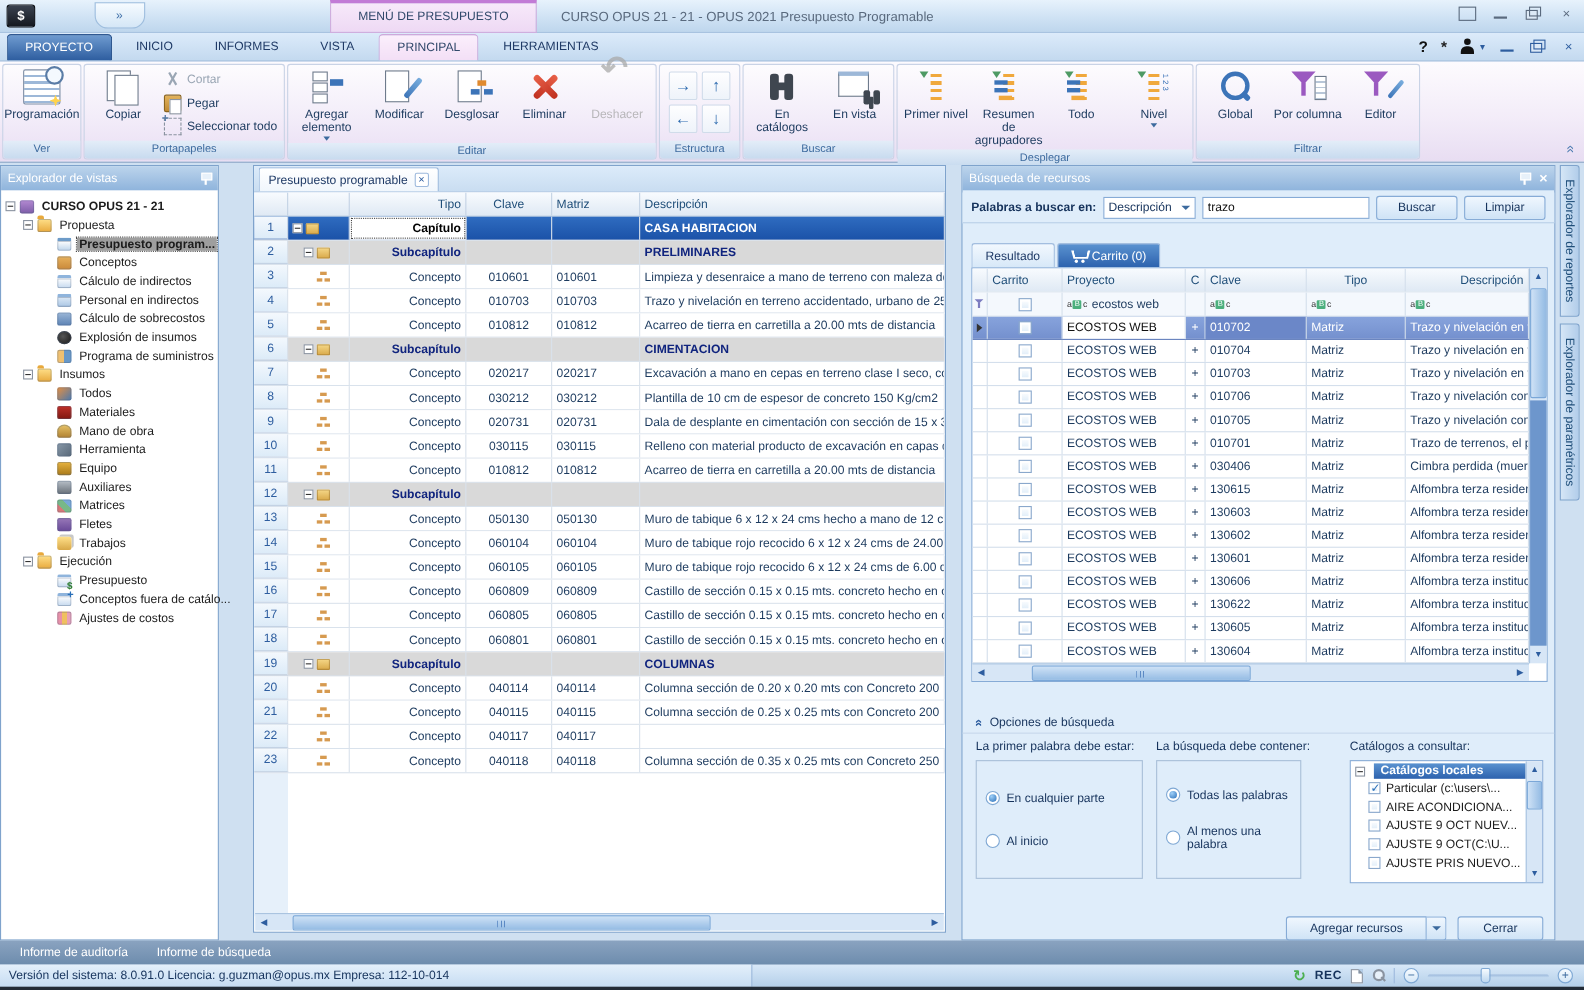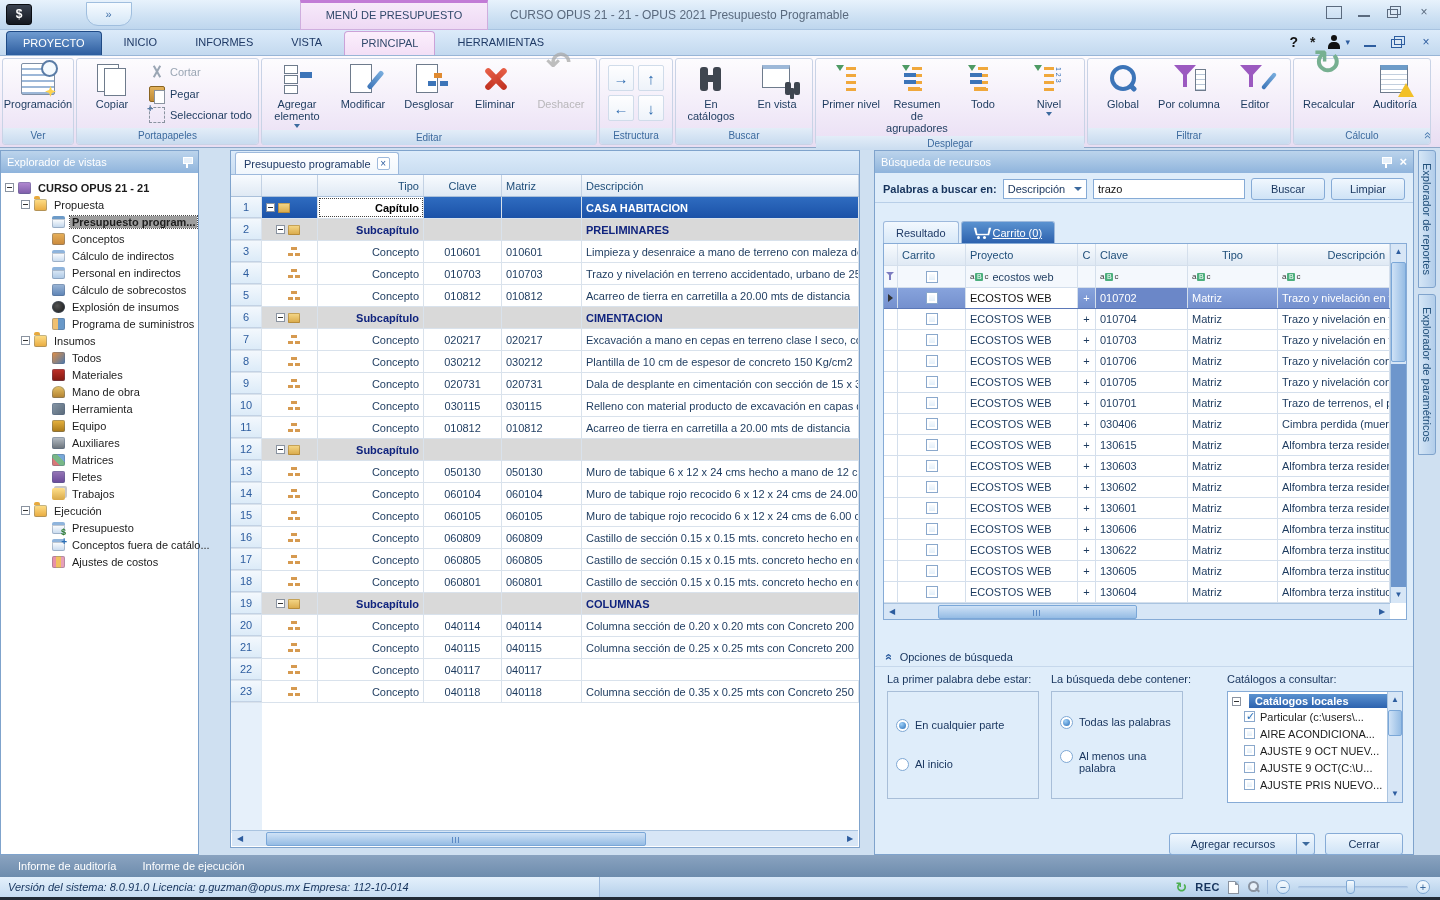--- a/index.html
+++ b/index.html
@@ -193,21 +193,21 @@
   .right-panel { position:absolute; left:874px; top:150px; width:540px; height:705px; background:#dfedfa; border:1px solid #7fa3cc; }
   .sp-search { position:absolute; left:0; top:24px; width:100%; height:28px; display:flex; align-items:center; gap:6px; padding:0 8px; background:#dfedfa; border-bottom:1px solid #b8cfe8; }
   .sp-label { color:#16335c; white-space:nowrap;font-weight:bold; }
   .sp-select { width:100px; height:20px; background:#fff; border:1px solid #86abd6; display:flex; align-items:center; padding:0 4px; color:#16335c; }
   .sp-select .sel-arrow { margin-left:auto; width:0; height:0; border-left:4px solid transparent; border-right:4px solid transparent; border-top:4px solid #3c6a9e; }
   .sp-input { flex:1; height:20px; background:#fff; border:1px solid #86abd6; padding:0 4px; font-family:inherit; font-size:11px; color:#111; }
   .btn { height:22px; background:linear-gradient(#f0f7fe,#cfe3f6); border:1px solid #86abd6; border-radius:3px; color:#16335c; text-align:center; line-height:20px; padding:0 10px; white-space:nowrap; }
   .sp-buscar, .sp-limpiar { width:74px; flex:none; }
   .sp-tabs { position:absolute; left:8px; top:68px; height:24px; display:flex; align-items:flex-end; gap:2px; }
   .sp-tab { height:22px; border:1px solid #9db9dc; border-bottom:none; border-radius:3px 3px 0 0; padding:0 12px; display:flex; align-items:center; gap:5px; background:linear-gradient(#f2f8fe,#d7e8f8); color:#1f3a66; }
-  .sp-tab[data-active="true"] { background:linear-gradient(#5a92d0,#2d62ae); color:#fff;text-decoration:underline; }
+  .sp-tab[data-active="true"] { background:linear-gradient(#5a92d0,#2d62ae); color:#fff; }
   .cart-ic { position:relative; width:14px; height:11px; }
   .cart-ic::before { content:""; position:absolute; left:1px; top:1px; width:11px; height:6px; background:transparent; border:2px solid #fff; border-top:none; transform:perspective(10px) rotateX(-20deg); }
   .cart-ic::after { content:""; position:absolute; left:3px; bottom:-1px; width:3px; height:3px; border-radius:50%; background:#fff; box-shadow:6px 0 0 #fff; }
   .sp-grid { position:absolute; left:8px; right:6px; top:92px; height:377px; background:#fff; border:1px solid #86abd6; }
   .rg-rows { position:absolute; left:0; right:16px; top:0; bottom:16px; overflow:hidden; }
   .rg-head, .rg-filter, .rrow { display:flex; height:22px; border-bottom:1px solid #d4dfec; }
   .rrow { height:21px; }
   .rg-head { background:linear-gradient(#f8fbfe,#dfe9f4); color:#1f4e79; }
   .rg-head > div, .rg-filter > div, .rrow > div { border-right:1px solid #d4dfec; display:flex; align-items:center; padding:0 4px; overflow:hidden; white-space:nowrap; }
   .r-g { width:14px; flex:none; justify-content:center; padding:0 !important; }
@@ -246,21 +246,21 @@
   
   .sp-opt-head { position:absolute; left:0; right:0; top:496px; height:20px; display:flex; align-items:center; gap:8px; padding:0 10px; color:#16335c; border-bottom:1px solid #c6d8ec; }
   .chev-up { color:#2d5d9f; font-weight:bold; transform:rotate(-90deg); display:inline-block; font-size:12px; }
   .sp-optbody { position:absolute; left:0; right:0; top:516px; height:160px; }
   .opt-col { position:absolute; top:6px; }
   .opt-col1 { left:12px; width:152px; }
   .opt-col2 { left:176px; width:132px; }
   .opt-col3 { left:352px; width:176px; }
   .opt-label { color:#16335c; margin-bottom:6px; white-space:nowrap; }
   .opt-box { border:1px solid #a8bed8; height:108px; padding:14px 8px; display:flex; flex-direction:column; justify-content:space-around; background:#dfedfa; }
-  .radio-row { display:flex; align-items:flex-start; gap:6px; color:#16335c; }
+  .radio-row { display:flex; align-items:center; gap:6px; color:#16335c; }
   .radio { width:13px; height:13px; border-radius:50%; border:1px solid #7fa8d4; background:#fff; position:relative; flex:none; }
   .radio[data-checked="true"]::after { content:""; position:absolute; left:2px; top:2px; width:7px; height:7px; border-radius:50%; background:radial-gradient(circle at 35% 30%,#9fd0f8,#2a6fb8); }
   .cat-list { position:relative; border:1px solid #86abd6; background:#fff; height:112px; overflow:hidden; }
   .cat-inner { position:absolute; left:0; right:15px; top:0; bottom:0; padding:2px 0 0 4px; }
   .cat-head { display:flex; align-items:center; gap:4px; }
   .cat-title { flex:1; background:linear-gradient(#5a92d0,#2d62ae); color:#fff; font-weight:bold; padding:1px 6px; }
   .catitem { display:flex; align-items:center; gap:5px; height:17px; padding-left:12px; color:#1c1c1c; white-space:nowrap; overflow:hidden; }
   .cb.small { width:11px; height:11px; }
   .cat-vscroll { position:absolute; right:0; top:0; bottom:0; width:15px; background:#d7e6f6; border-left:1px solid #aac4e0; display:flex; flex-direction:column; }
   .cat-vscroll .vs-track { flex:1; position:relative; }
@@ -272,21 +272,21 @@
   .split-arrow::after { content:""; width:0; height:0; border-left:4px solid transparent; border-right:4px solid transparent; border-top:4px solid #3c6a9e; }
   .btn-cerrar { width:78px; }
 
   
   .edge-strip { position:absolute; left:1418px; top:150px; width:22px; height:705px; }
   .edge-tab { writing-mode:vertical-rl; background:linear-gradient(to right,#d5e6f6,#b2cdea); border:1px solid #7fa3cc; border-radius:0 3px 3px 0; color:#1f4e79; padding:12px 2px; margin-bottom:6px; font-size:11px; white-space:nowrap; }
 
   
   .bottom-tabs { position:absolute; left:0; top:855px; width:1440px; height:22px; background:linear-gradient(#8aa3c0,#6d8cad); color:#fff; display:flex; align-items:center; gap:26px; padding:0 18px; }
   .statusbar { position:absolute; left:0; top:877px; width:1440px; height:20px; background:linear-gradient(#d8e8f8,#b4cfe9); color:#16335c; display:flex; align-items:center; }
-  .status-seg { height:100%; display:flex; align-items:center; padding:0 8px; background:linear-gradient(#e4f0fb,#c6dcf2); border-right:1px solid #9db9dc; width:600px;font-style:italic; }
+  .status-seg { height:100%; display:flex; align-items:center; padding:0 8px; background:linear-gradient(#e4f0fb,#c6dcf2); border-right:1px solid #9db9dc; width:684px; }
   .status-right { position:absolute; right:10px; top:0; height:20px; display:flex; align-items:center; gap:8px; }
   .rec-ic { color:#4caf50; font-size:14px; font-weight:bold; line-height:18px; }
   .rec-label { color:#16335c; font-weight:bold; letter-spacing:.5px; }
   .page-ic { width:11px; height:13px; background:#fff; border:1px solid #8a93a0; position:relative; }
   .page-ic::before { content:""; position:absolute; right:-1px; top:-1px; border-left:4px solid #8a93a0; border-top:4px solid #b4cfe9; }
   .mag-ic { width:12px; height:12px; position:relative; }
   .mag-ic::before { content:""; position:absolute; left:1px; top:0; width:7px; height:7px; border:2px solid #8a93a0; border-radius:50%; background:#e8f1fa; }
   .mag-ic::after { content:""; position:absolute; left:8px; top:8px; width:5px; height:2px; background:#8a93a0; transform:rotate(45deg); }
   .zoom-sep { width:1px; height:14px; background:#9db9dc; }
   .zoom-circle { width:14px; height:14px; border-radius:50%; border:1px solid #7fa8d4; background:linear-gradient(#f6fbff,#d4e6f6); color:#3c6a9e; text-align:center; line-height:12px; font-size:11px; }
@@ -493,35 +493,20 @@
         <div class="rbtn" data-icon="editor">
           <span class="ric funnel">
               <span class="pencil-mini"></span>
             </span>
           <span class="rlabel">Editor</span>
         </div>
       </div>
       <div class="rlabelbar">Filtrar</div>
     </div>
 
-    <div class="rgroup">
-      <div class="rbody">
-
-          <div class="rbtn" data-icon="recalcular">
-            <span class="ric"></span>
-            <span class="rlabel">Recalcular</span>
-          </div>
-
-          <div class="rbtn" data-icon="auditoria">
-            <span class="ric"></span>
-            <span class="rlabel">Auditoría</span>
-          </div>
-        </div>
-      <div class="rlabelbar">Cálculo</div>
-    </div>
     <span class="rib-collapse">»</span>
   </div>
 
   <aside class="left-panel">
     <div class="panel-header">
       <span class="ph-label">Explorador de vistas</span>
       <span class="pin"></span>
     </div>
     <div class="tree">
 
@@ -1329,21 +1314,21 @@
 
   <div class="edge-strip">
 
       <div class="edge-tab">Explorador de reportes</div>
 
       <div class="edge-tab">Explorador de paramétricos</div>
     </div>
 
   <div class="bottom-tabs">
     <span>Informe de auditoría</span>
-    <span>Informe de ejecución</span>
+    <span>Informe de búsqueda</span>
   </div>
 
   <div class="statusbar">
     <div class="status-seg">Versión del sistema: 8.0.91.0   Licencia: g.guzman@opus.mx   Empresa: 112-10-014</div>
     <div class="status-right">
       <span class="rec-ic">↻</span>
       <span class="rec-label">REC</span>
       <span class="page-ic"></span>
       <span class="mag-ic"></span>
       <span class="zoom-sep"></span>

